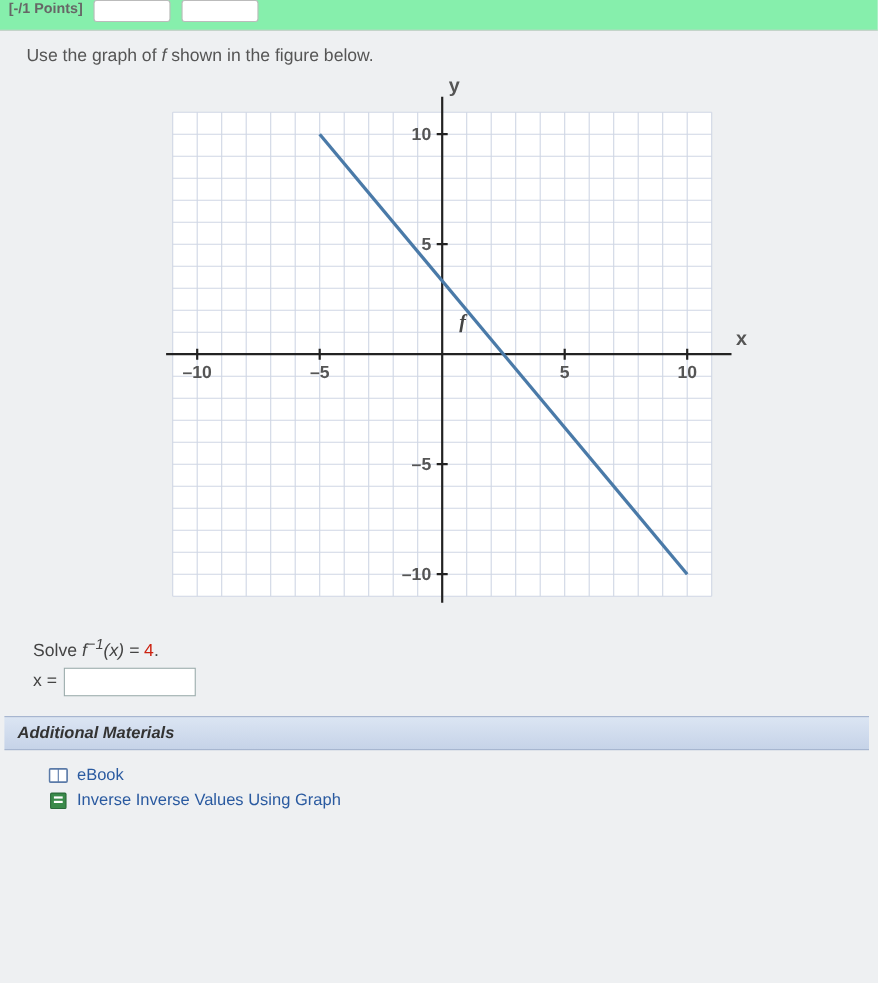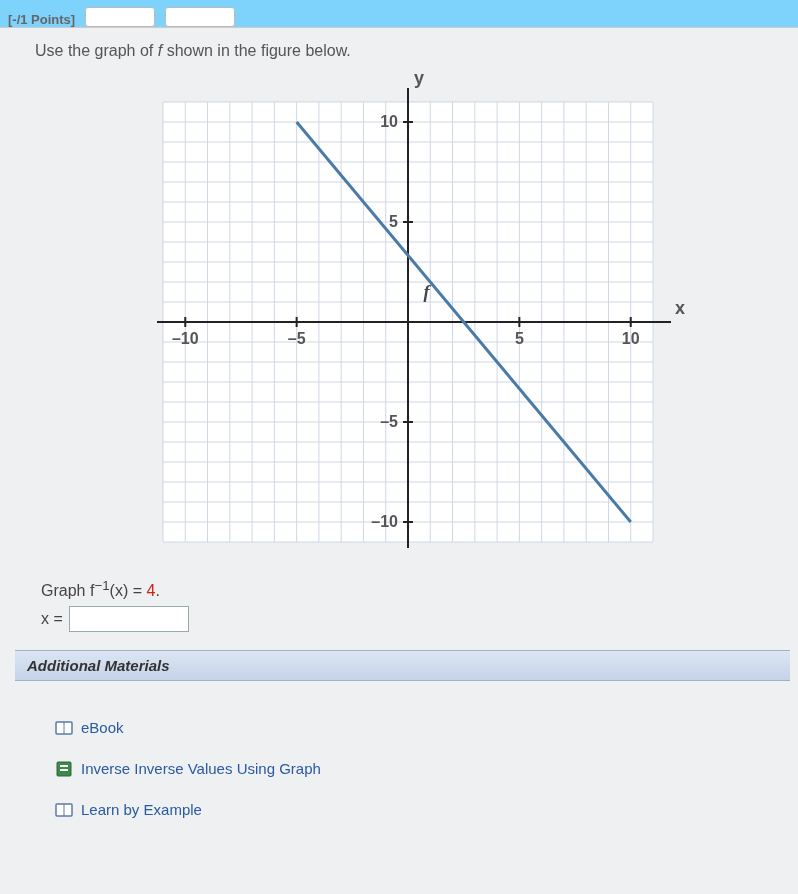--- a/index.html
+++ b/index.html
@@ -8,57 +8,57 @@
     background: #eef0f2;
     width: 798px;
     height: 894px;
     overflow: hidden;
     position: relative;
     filter: blur(0.3px);
   }
   .topbar {
     height: 28px;
     border-bottom: 1px solid #ccc;
-    background: #7dd3fc;
+    background: #86efac;
     display: flex;
-    align-items: flex-end;
+    align-items: flex-start;
     padding: 0 8px;
     gap: 10px;
     color: #666;
     font-size: 13px;
     font-weight: bold;
   }
   .topbar .pill {
     border: 1px solid #bbb;
     background: #fff;
     border-radius: 3px;
     width: 70px;
     height: 20px;
   }
   .content {
-    padding: 14px 8px 8px 35px;
+    padding: 14px 8px 8px 24px;
   }
   .prompt {
     color: #555;
     font-size: 16px;
     margin-bottom: 12px;
   }
   .prompt i { font-style: italic; }
   .graph-wrap {
     width: 560px;
     margin: 0 auto 6px auto;
     position: relative;
   }
   svg.graph { display: block; }
   .solve-line {
     color: #444;
     font-size: 16px;
     margin: 4px 0 6px 6px;
   }
-  .solve-line .fx { }
+  .solve-line .fx { font-style: italic; }
   .solve-line .red { color: #c21; }
   .ans-line {
     display: flex;
     align-items: center;
     gap: 6px;
     margin: 0 0 18px 6px;
     color: #444;
     font-size: 16px;
   }
   .ans-input {
@@ -84,21 +84,20 @@
     padding: 14px 12px 12px 20px;
   }
   .mat-item {
     display: flex;
     align-items: center;
     gap: 8px;
     color: #2a5aa0;
     font-size: 15px;
     margin-bottom: 6px;
     cursor: pointer;
-    margin-top: 24px;
   }
   .mat-item .mi-icon {
     width: 18px; height: 16px;
     display: inline-flex; align-items: center; justify-content: center;
   }
 </style>
 </head>
 <body>
 
 <div class="topbar">
@@ -181,21 +180,21 @@
         <line x1="270" y1="50" x2="280" y2="50" stroke="#222" stroke-width="2"></line>
         <text x="265" y="55" text-anchor="end" font-size="16" font-weight="bold" fill="#555" font-family="Arial">10</text>
         <text x="281" y="12" font-size="18" font-weight="bold" fill="#555" font-family="Arial">y</text>
         <text x="542" y="242" font-size="18" font-weight="bold" fill="#555" font-family="Arial">x</text>
         <path d="M163.63636363636363 50 L497.72727272727275 450 " stroke="#4a7aa8" stroke-width="3" fill="none"></path>
         <text x="290.59090909090907" y="226.00000000000003" font-size="18" font-style="italic" font-weight="bold" fill="#444" font-family="Georgia,serif">f</text>
       </svg>
   </div>
 
   <p class="solve-line">
-    <span>Graph </span><span class="fx"><span>f</span><sup>−1</sup><span>(x) = </span></span><span class="red">4</span><span>.</span>
+    <span>Solve </span><span class="fx"><span>f</span><sup>−1</sup><span>(x) = </span></span><span class="red">4</span><span>.</span>
   </p>
 
   <div class="ans-line">
     <span>x =</span>
     <input class="ans-input" type="text" value="" style="">
   </div>
 
   <div class="mat-header">Additional Materials</div>
   <div class="mat-list">
     <div class="mat-item">
@@ -210,24 +209,15 @@
     <div class="mat-item">
       <span class="mi-icon">
         <svg width="16" height="16" viewBox="0 0 16 16">
             <rect x="1" y="1" width="14" height="14" rx="1" fill="#3a8a4a" stroke="#2a6a3a"></rect>
             <rect x="4" y="4" width="8" height="2" fill="#fff"></rect>
             <rect x="4" y="8" width="8" height="2" fill="#fff"></rect>
           </svg>
       </span>
       <span>Inverse Inverse Values Using Graph</span>
     </div>
-    <div class="mat-item">
-      <span class="mi-icon">
-        <svg width="18" height="14" viewBox="0 0 18 14">
-            <rect x="1" y="1" width="16" height="12" rx="1" fill="#fff" stroke="#5a7aa8" stroke-width="1.5"></rect>
-            <line x1="9" y1="1" x2="9" y2="13" stroke="#5a7aa8" stroke-width="1"></line>
-          </svg>
-      </span>
-      <span>Learn by Example</span>
-    </div>
   </div>
 
 </div>
 
 </body></html>

